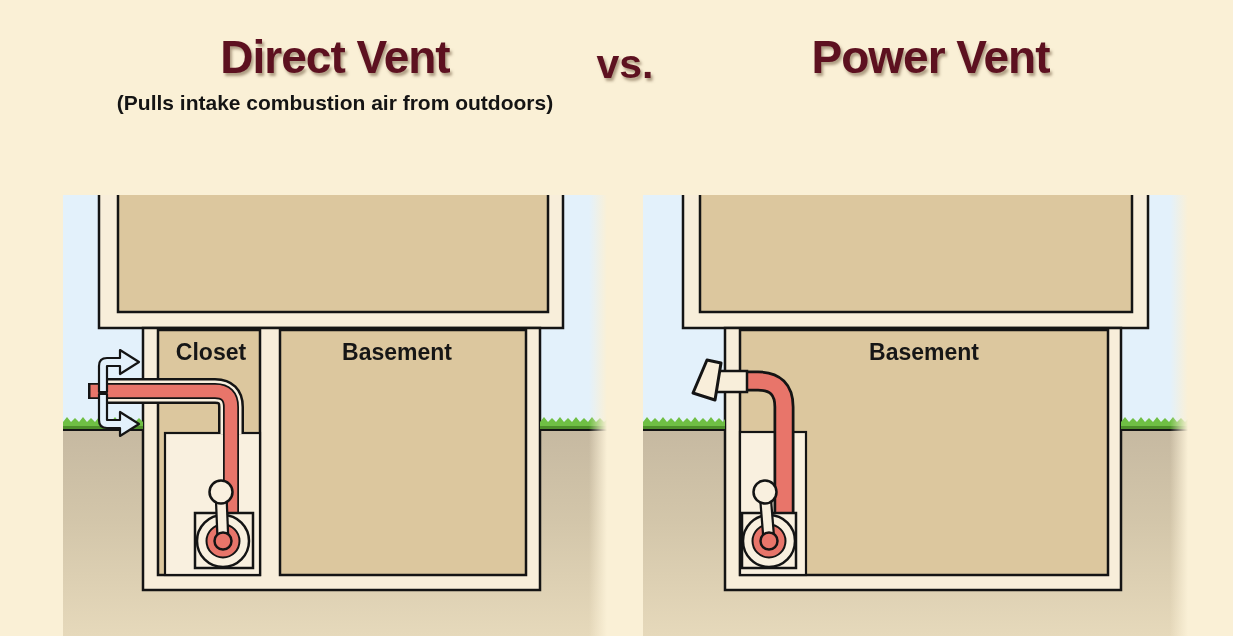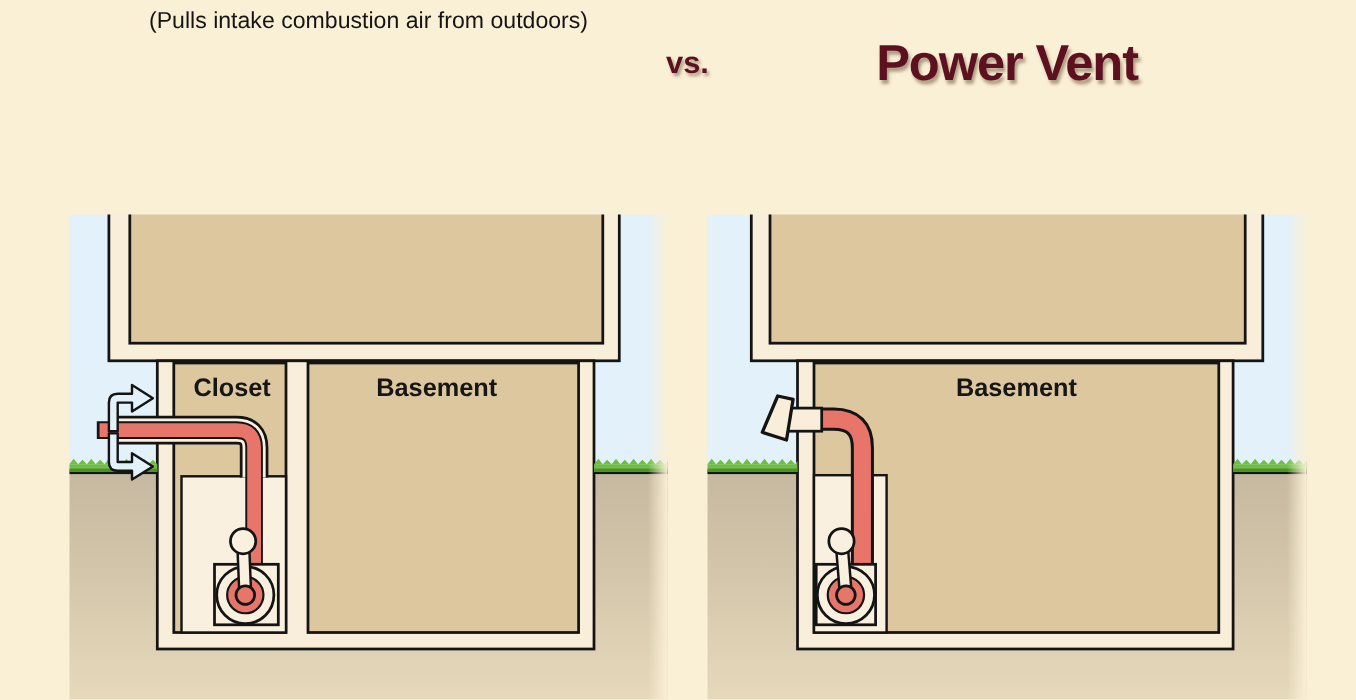--- a/index.html
+++ b/index.html
@@ -3,44 +3,45 @@
 <meta charset="utf-8">
 <style>
   html,body{margin:0;padding:0;}
   body{
     width:1233px;height:636px;position:relative;overflow:hidden;
     background:#FAF0D6;
     font-family:"Liberation Sans","DejaVu Sans",sans-serif;
   }
   .hdr-col{position:absolute;top:0;text-align:center;}
   .hdr-col.left{left:63px;width:544px;}
-  .hdr-col.right{left:643px;width:545px;}
+  .hdr-col.right{left:658px;width:545px;}
   .big-title{
     margin-top:30px;font-size:46px;font-weight:700;color:#5D1120;
     letter-spacing:-1px;
     text-shadow:2px 3px 3px rgba(110,85,60,0.55);
   }
   .vs{
     position:absolute;left:570px;width:110px;text-align:center;top:41px;
-    font-size:28px;font-weight:700;color:#5D1120;
+    font-size:41px;font-weight:700;color:#5D1120;
     text-shadow:2px 3px 3px rgba(110,85,60,0.55);
   }
-  .subtitle{margin-top:7px;font-size:21px;font-weight:400;color:#141414;}
+  .subtitle{margin-top:7px;font-size:21px;font-weight:700;color:#141414;}
   .panel{position:absolute;top:195px;}
   .panel.left{left:63px;}
   .panel.right{left:643px;}
   svg text.room-label{
     font-family:"Liberation Sans","DejaVu Sans",sans-serif;
     font-size:23px;font-weight:700;fill:#161616;
   }
 </style>
 </head>
 <body>
 
 <div class="hdr-col left">
+  <div class="big-title">Direct Vent</div>
   <div class="subtitle">(Pulls intake combustion air from outdoors)</div>
 </div>
 <div class="vs">vs.</div>
 <div class="hdr-col right">
   <div class="big-title">Power Vent</div>
 </div>
 
 <svg class="panel left" width="544" height="441" viewBox="0 0 544 441">
   <defs>
     <linearGradient id="groundGradL" x1="0" y1="0" x2="0" y2="1">

